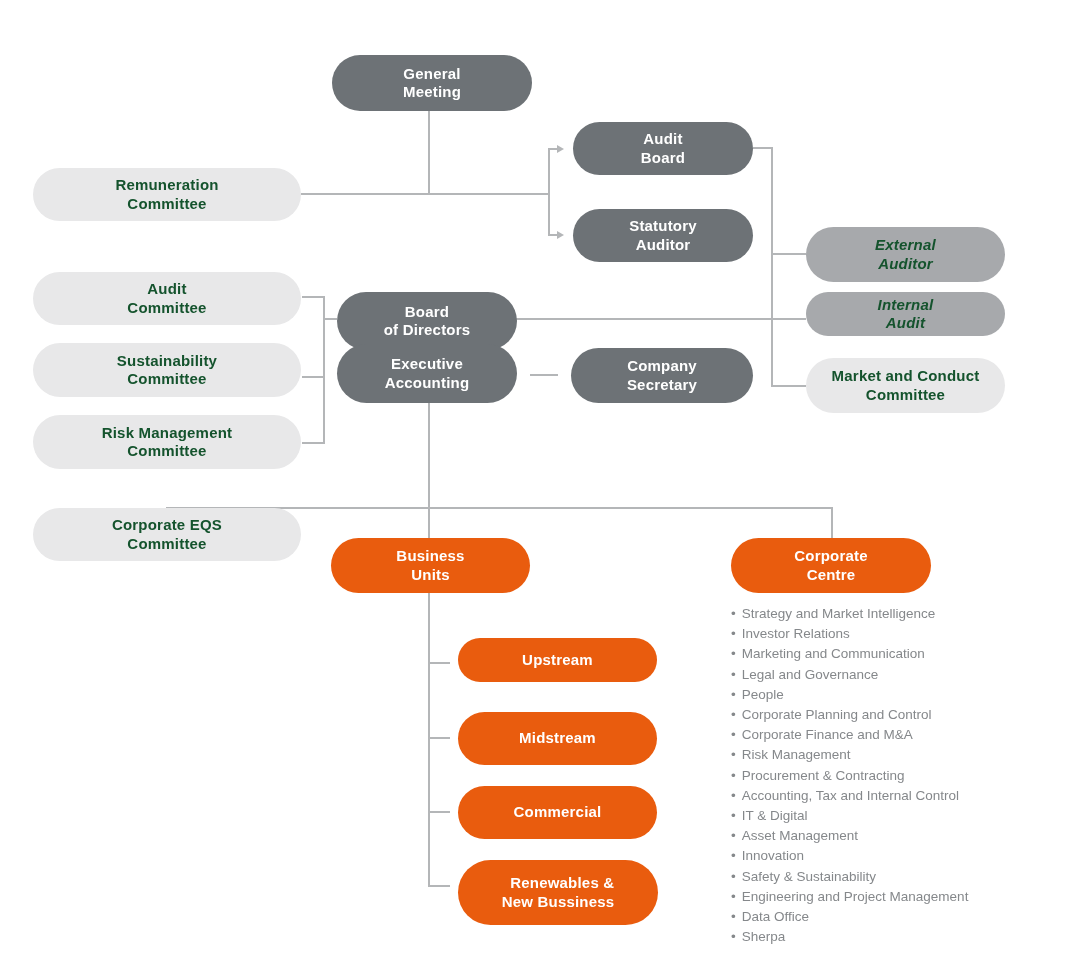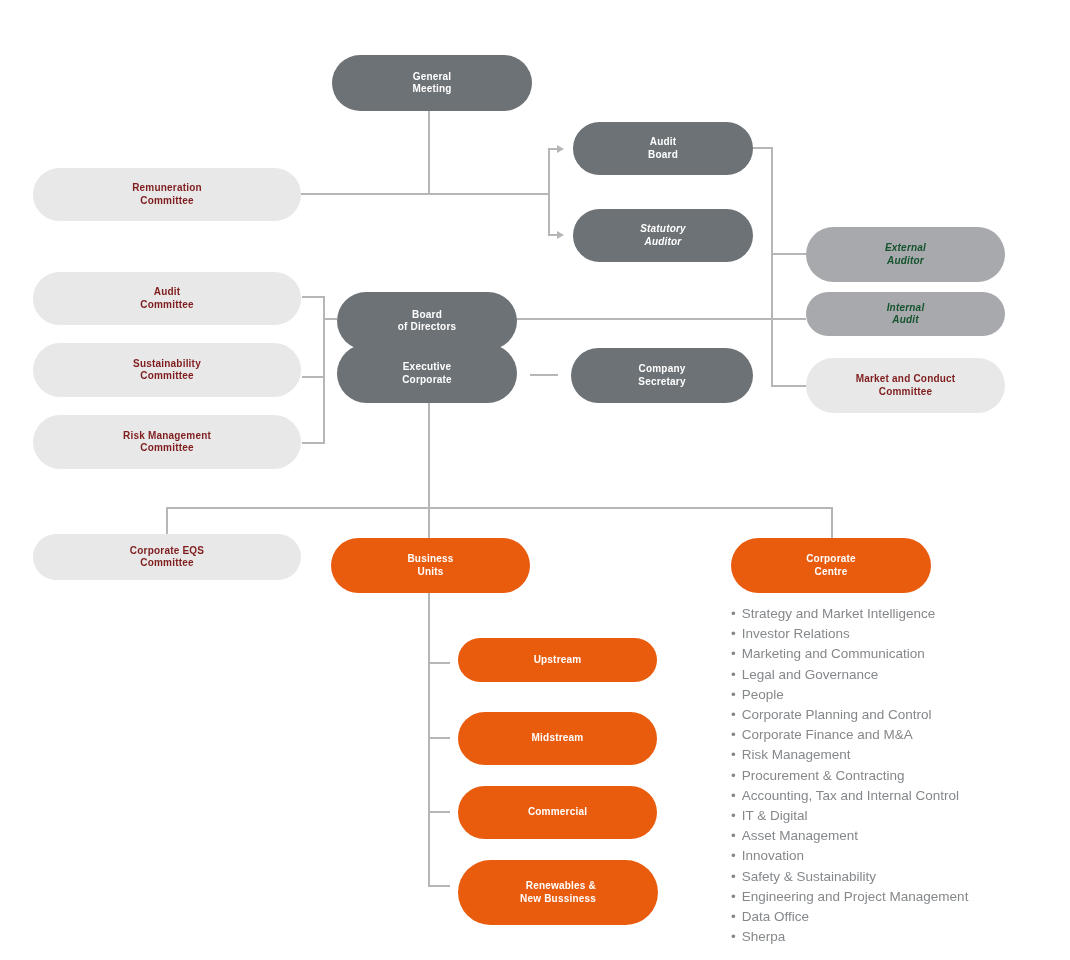--- a/index.html
+++ b/index.html
@@ -30,30 +30,30 @@
     z-index: 1;
   }
   
   .pill {
     position: absolute;
     border-radius: 999px;
     display: flex;
     align-items: center;
     justify-content: center;
     text-align: center;
-    font-size: 10px;
+    font-size: 15px;
     font-weight: 600;
     line-height: 1.22;
     letter-spacing: 0.2px;
     white-space: pre-line;
     z-index: 2;
   }
   .pill.dark   { background: #6d7276; color: #ffffff; }
   .pill.medium { background: #a7a9ac; color: #14532d; font-style: italic; }
-  .pill.light  { background: #e8e8e9; color: #7f1d1d; }
+  .pill.light  { background: #e8e8e9; color: #14532d; }
   .pill.orange { background: #e95c0e; color: #ffffff; }
 
   
   .cc-list {
     position: absolute;
     left: 731px;
     top: 604px;
     width: 335px;
     margin: 0;
     padding: 0;
@@ -111,46 +111,46 @@
   <div class="line" style="left:428px; top:885px; width:22px; height:2px;"></div>
 
   <div class="pill dark" style="left:332px; top:55px; width:200px; height:56px;">General
 Meeting</div>
 
   <div class="pill light" style="left:33px; top:168px; width:268px; height:53px;">Remuneration
 Committee</div>
 
   <div class="pill dark" style="left:573px; top:122px; width:180px; height:53px;">Audit
 Board</div>
-  <div class="pill dark" style="left:573px; top:209px; width:180px; height:53px;font-style:italic;">Statutory
+  <div class="pill dark" style="left:573px; top:209px; width:180px; height:53px;">Statutory
 Auditor</div>
 
   <div class="pill light" style="left:33px; top:272px; width:268px; height:53px;">Audit
 Committee</div>
   <div class="pill light" style="left:33px; top:343px; width:268px; height:54px;">Sustainability
 Committee</div>
   <div class="pill light" style="left:33px; top:415px; width:268px; height:54px;">Risk Management
 Committee</div>
 
   <div class="pill dark" style="left:337px; top:292px; width:180px; height:58px;">Board
 of Directors</div>
   <div class="pill dark" style="left:337px; top:344px; width:180px; height:59px;">Executive
-Corporate</div>
+Accounting</div>
 
   <div class="pill dark" style="left:571px; top:348px; width:182px; height:55px;">Company
 Secretary</div>
 
   <div class="pill medium" style="left:806px; top:227px; width:199px; height:55px;">External
 Auditor</div>
   <div class="pill medium" style="left:806px; top:292px; width:199px; height:44px;">Internal
 Audit</div>
   <div class="pill light" style="left:806px; top:358px; width:199px; height:55px;">Market and Conduct
 Committee</div>
 
-  <div class="pill light" style="left:33px; top:534px; width:268px; height:46px;">Corporate EQS
+  <div class="pill light" style="left:33px; top:508px; width:268px; height:53px;">Corporate EQS
 Committee</div>
   <div class="pill orange" style="left:331px; top:538px; width:199px; height:55px;">Business
 Units</div>
   <div class="pill orange" style="left:731px; top:538px; width:200px; height:55px;">Corporate
 Centre</div>
 
   <div class="pill orange" style="left:458px; top:638px; width:199px; height:44px;">Upstream</div>
   <div class="pill orange" style="left:458px; top:712px; width:199px; height:53px;">Midstream</div>
   <div class="pill orange" style="left:458px; top:786px; width:199px; height:53px;">Commercial</div>
   <div class="pill orange" style="left:458px; top:860px; width:200px; height:65px;text-align:right;">Renewables &amp;

